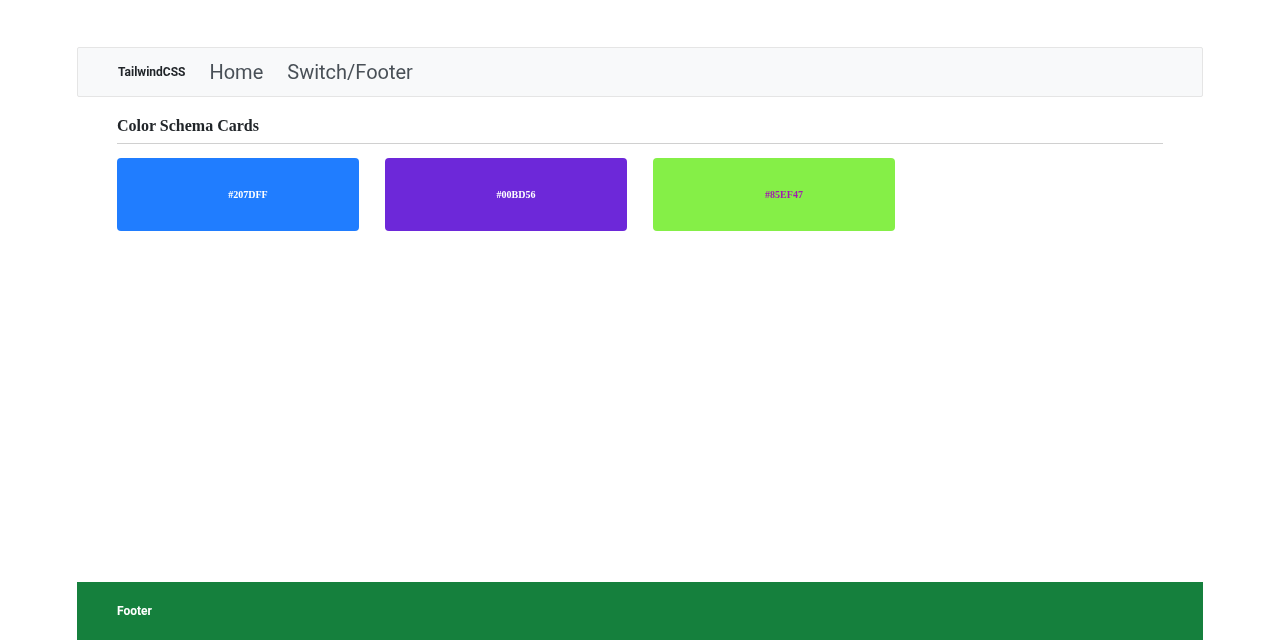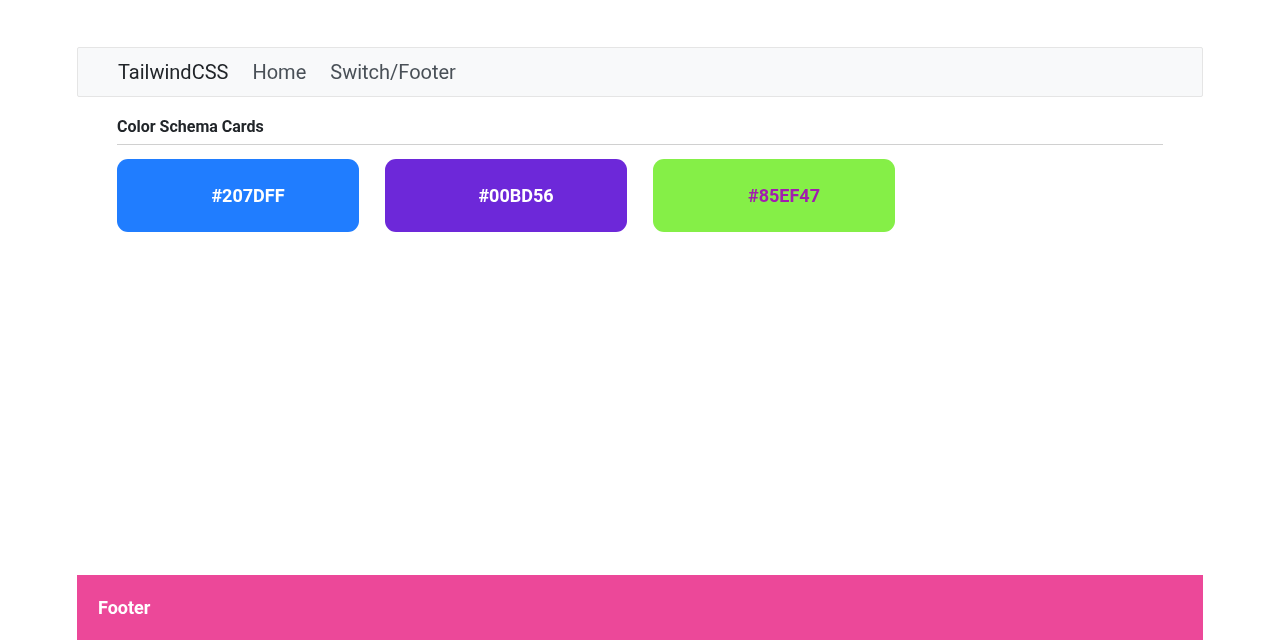--- a/index.html
+++ b/index.html
@@ -21,67 +21,68 @@
     .navbar {
       background: #f8f9fa;
       border: 1px solid #e5e5e5;
       border-radius: 2px;
       padding: 12px 40px;
       display: flex;
       align-items: center;
       gap: 24px;
     }
     .navbar-brand {
-      font-weight: 400;
-      font-size: 20px;
+      font-weight: 700;
+      font-size: 12px;
       color: #212529;
     }
     .nav-link {
       font-size: 20px;
       color: #495057;
       cursor: pointer;
     }
     .content {
       padding: 20px 40px 0 40px;
       flex: 1;
+      font-family: Liberation Serif, serif;
     }
     .section-title {
       font-weight: 700;
       font-size: 16px;
       padding-bottom: 8px;
       border-bottom: 1px solid #d0d0d0;
       margin-bottom: 14px;
     }
     .cards-row {
       display: grid;
       grid-template-columns: repeat(4, 1fr);
       gap: 26px;
     }
     .color-card {
       height: 73px;
-      border-radius: 11px;
+      border-radius: 4px;
       display: flex;
       align-items: center;
       justify-content: center;
       font-weight: 700;
-      font-size: 18px;
+      font-size: 10px;
       padding-left: 20px;
     }
     .color-card.dark-text {
       color: #a21caf;
     }
     .color-card.light-text {
       color: #ffffff;
     }
     .footer {
-      background: #ec4899;
+      background: #15803d;
       color: #ffffff;
       font-weight: 700;
-      font-size: 18px;
-      padding: 22px 21px;
+      font-size: 12px;
+      padding: 22px 40px;
       margin-top: auto;
     }
   </style>
 </head>
 <body>
 
 <div class="page-wrapper">
   <nav class="navbar">
     <span class="navbar-brand">TailwindCSS</span>
     <span class="nav-link">Home</span>

